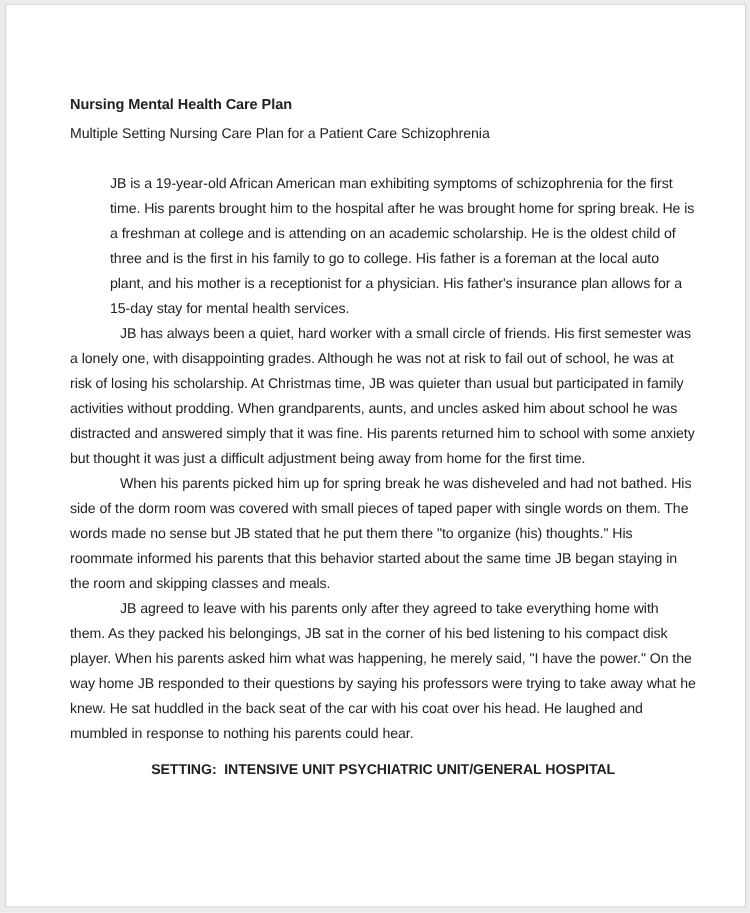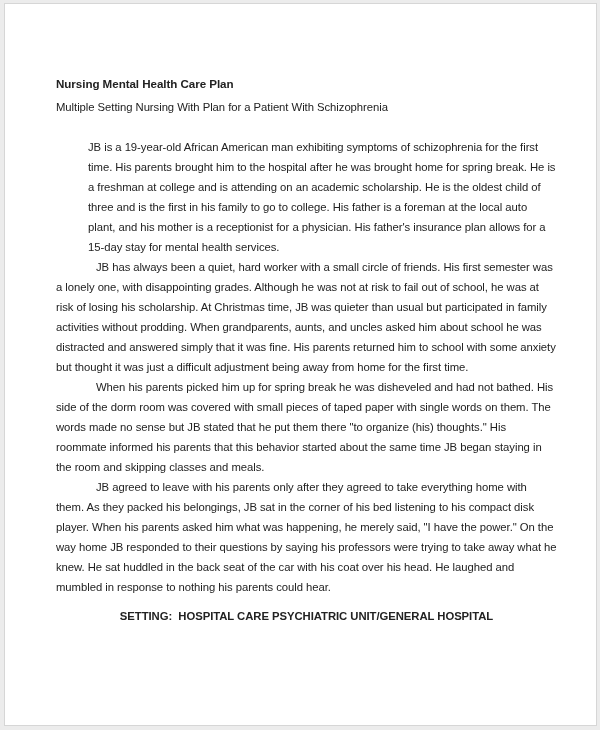--- a/index.html
+++ b/index.html
@@ -54,25 +54,25 @@
   }
 </style>
 </head>
 <body>
 
 <div class="page">
   <div class="content">
 
     <div class="doc-title">Nursing Mental Health Care Plan</div>
 
-    <div class="doc-subtitle">Multiple Setting Nursing With Plan for a Patient With Schizophrenia</div>
+    <div class="doc-subtitle">Multiple Setting Nursing Care Plan for a Patient Care Schizophrenia</div>
 
     <div class="body-text">
       <p class="first">JB is a 19-year-old African American man exhibiting symptoms of schizophrenia for the first time. His parents brought him to the hospital after he was brought home for spring break. He is a freshman at college and is attending on an academic scholarship. He is the oldest child of three and is the first in his family to go to college. His father is a foreman at the local auto plant, and his mother is a receptionist for a physician. His father's insurance plan allows for a 15-day stay for mental health services.</p>
       <p class="indented">JB has always been a quiet, hard worker with a small circle of friends. His first semester was a lonely one, with disappointing grades. Although he was not at risk to fail out of school, he was at risk of losing his scholarship. At Christmas time, JB was quieter than usual but participated in family activities without prodding. When grandparents, aunts, and uncles asked him about school he was distracted and answered simply that it was fine. His parents returned him to school with some anxiety but thought it was just a difficult adjustment being away from home for the first time.</p>
       <p class="indented">When his parents picked him up for spring break he was disheveled and had not bathed. His side of the dorm room was covered with small pieces of taped paper with single words on them. The words made no sense but JB stated that he put them there "to organize (his) thoughts." His roommate informed his parents that this behavior started about the same time JB began staying in the room and skipping classes and meals.</p>
       <p class="indented">JB agreed to leave with his parents only after they agreed to take everything home with them. As they packed his belongings, JB sat in the corner of his bed listening to his compact disk player. When his parents asked him what was happening, he merely said, "I have the power." On the way home JB responded to their questions by saying his professors were trying to take away what he knew. He sat huddled in the back seat of the car with his coat over his head. He laughed and mumbled in response to nothing his parents could hear.</p>
     </div>
 
-    <div class="setting-line">SETTING:  HOSPITAL CARE PSYCHIATRIC UNIT/GENERAL HOSPITAL</div>
+    <div class="setting-line">SETTING:  INTENSIVE UNIT PSYCHIATRIC UNIT/GENERAL HOSPITAL</div>
 
   </div>
 </div>
 
 </body></html>

